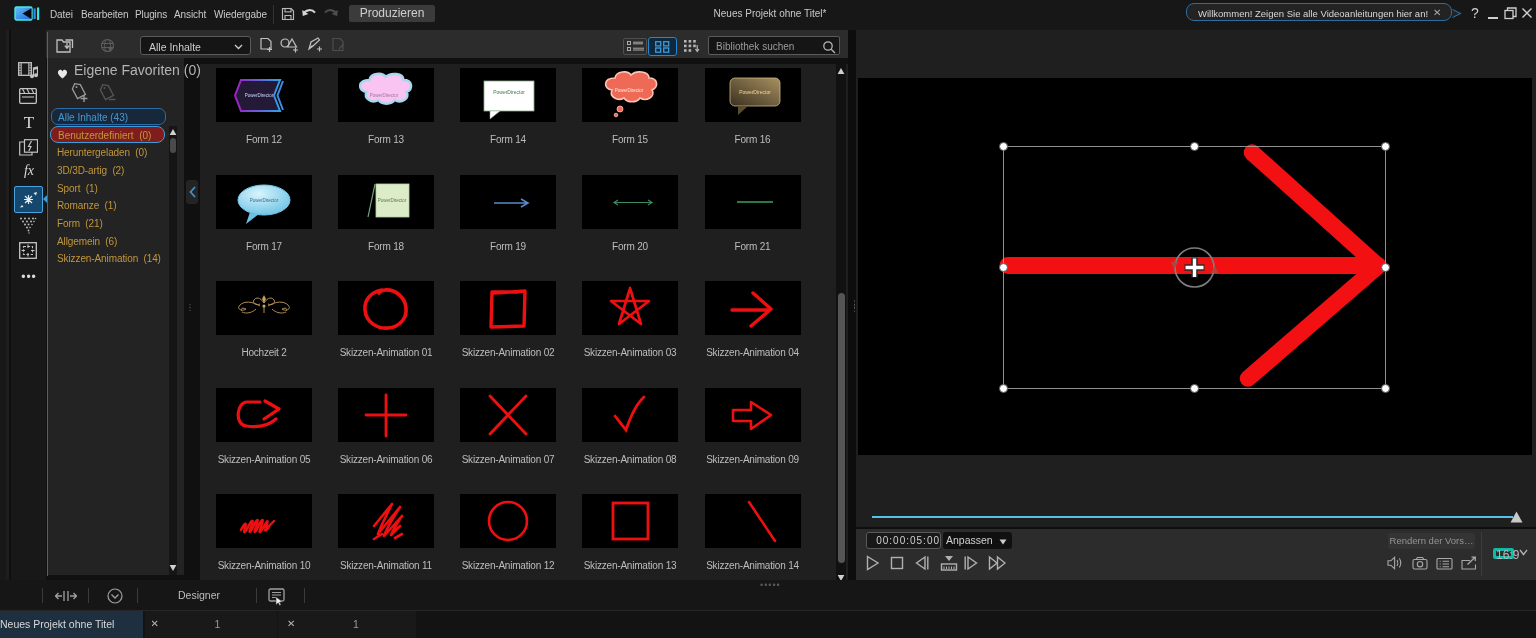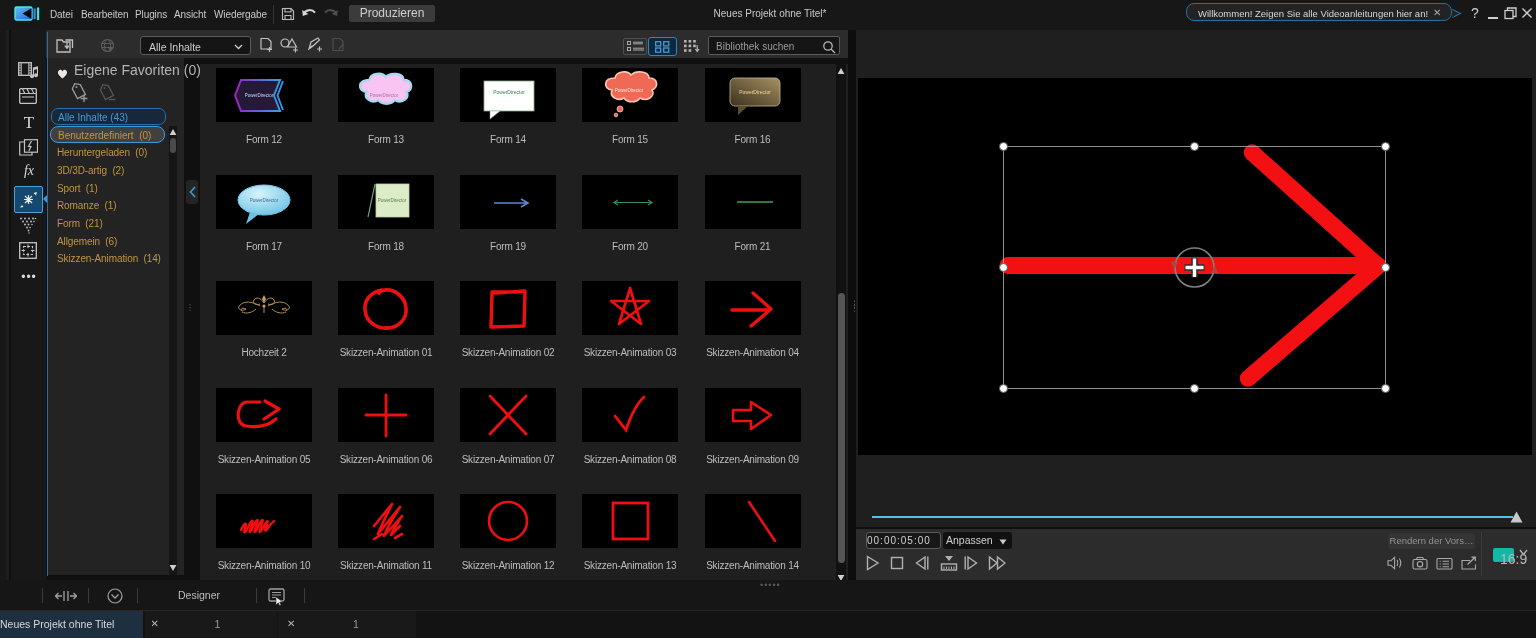--- a/index.html
+++ b/index.html
@@ -261,21 +261,21 @@
     <svg class="abs" style="left:48px;top:25px" width="22" height="19" viewBox="0 0 22 19">
       <g transform="rotate(-28 10 9)">
         <path d="M6 4.5 L10.5 1 L15 4.5 V15.5 H6 Z" fill="none" stroke="#565656" stroke-width="1.3"></path>
         <circle cx="10.5" cy="4.8" r="1" fill="#565656"></circle>
       </g>
       <path d="M13 16.5 H19.5" stroke="#565656" stroke-width="1.4"></path>
     </svg>
     <div class="abs" style="left:3px;top:50px;width:115px;height:17px;background:#17283a;border:1.2px solid #2b6da8;border-radius:7px">
       <span class="abs" style="left:6px;top:3px;font-size:10px;color:#4a97d0;white-space:nowrap">Alle Inhalte (43)</span>
     </div>
-    <div class="abs" style="left:2px;top:68px;width:115px;height:17px;background:#404040;border:1.2px solid #3e9bd8;border-radius:8px">
+    <div class="abs" style="left:2px;top:68px;width:115px;height:17px;background:#7f1d1d;border:1.2px solid #3e9bd8;border-radius:8px">
       <span class="abs" style="left:7px;top:3px;font-size:10px;color:#c2963a;white-space:nowrap">Benutzerdefiniert&nbsp; (0)</span>
     </div>
     <span class="cat" style="top:89px">Heruntergeladen&nbsp; (0)</span>
     <span class="cat" style="top:106.5px">3D/3D-artig&nbsp; (2)</span>
     <span class="cat" style="top:124.5px">Sport&nbsp; (1)</span>
     <span class="cat" style="top:142px">Romanze&nbsp; (1)</span>
     <span class="cat" style="top:159.5px">Form&nbsp; (21)</span>
     <span class="cat" style="top:177.5px">Allgemein&nbsp; (6)</span>
     <span class="cat" style="top:195px">Skizzen-Animation&nbsp; (14)</span>
 
@@ -483,21 +483,21 @@
       </svg>
     </div>
 
     <div class="abs" style="left:16px;top:485.5px;width:641px;height:2.4px;background:#55c1e6"></div>
     <svg class="abs" style="left:654px;top:481px" width="13" height="12" viewBox="0 0 13 12">
         <path d="M6.5 0.5 L12.5 11.5 H0.5 Z" fill="#c9c9c9"></path>
       </svg>
     <div class="abs" style="left:0;top:496.5px;width:680px;height:2px;background:#0e0e0e"></div>
     <div class="abs" style="left:0;top:498.5px;width:680px;height:51.5px;background:#2c2c2d"></div>
 
-    <div class="abs" style="left:10px;top:502px;width:75px;height:17px;background:#181818;border:1px solid #5a5a5a;border-radius:3px;color:#d0d0d0;text-align:left;line-height:16px;letter-spacing:1px;font-size:10px">00:00:05:00</div>
+    <div class="abs" style="left:10px;top:502px;width:75px;height:17px;background:#181818;border:1px solid #5a5a5a;border-radius:3px;color:#d0d0d0;text-align:right;line-height:16px;letter-spacing:1px;font-size:10px">00:00:05:00</div>
     <div class="abs" style="left:87px;top:502px;width:69px;height:17px;background:#101010;border-radius:3px;color:#d0d0d0;font-size:10.5px;line-height:16px">
       <span style="margin-left:3px">Anpassen</span>
       <svg class="abs" style="left:56px;top:6.5px" width="8" height="6" viewBox="0 0 8 6">
           <path d="M0.5 0.5 L7.5 0.5 L4 5.5 Z" fill="#ccc"></path>
         </svg>
     </div>
 
     <svg class="abs" style="left:10px;top:525px" width="140" height="16" viewBox="0 0 140 16">
       <g stroke="#b0b0b0" stroke-width="1.4" fill="none">
         <path d="M1.5 1.5 L12 8 L1.5 14.5 Z"></path>
@@ -520,21 +520,21 @@
         <rect x="26" y="3.5" width="14" height="9.5" rx="1.5"></rect>
         <circle cx="33" cy="8.2" r="2.7"></circle>
         <path d="M29 3.5 L30.5 1.5 H35.5 L37 3.5"></path>
         <rect x="50" y="2.5" width="15" height="10.5" rx="1"></rect>
         <path d="M55.5 5.2 H62 M55.5 8 H62 M55.5 10.8 H62 M52.7 5.2 H53.7 M52.7 8 H53.7 M52.7 10.8 H53.7"></path>
         <path d="M83 4.5 H75 V13 H88.5 V8.5"></path>
         <path d="M80.5 8.5 L88 1.2 M84.5 1.2 H88.3 V5" stroke-width="1.3"></path>
       </g>
     </svg>
     <div class="abs" style="left:625px;top:502px;width:1px;height:44px;background:#3c3c3c"></div>
-    <div class="abs" style="left:637px;top:518px;width:21px;height:11px;border:7px solid #14b8a6;border-radius:2px;color:#b8b8b8;font-size:14px;text-align:center;line-height:9px">16:9</div>
+    <div class="abs" style="left:637px;top:518px;width:21px;height:11px;border:3px solid #14b8a6;border-radius:2px;color:#b8b8b8;font-size:12px;text-align:center;line-height:9px">16:9</div>
     <svg class="abs" style="left:663px;top:519px" width="9" height="7" viewBox="0 0 9 7">
         <path d="M1 1 L4.5 5.5 L8 1" fill="none" stroke="#b0b0b0" stroke-width="1.4"></path>
       </svg>
   </div>
   <div id="bottombar">
     <div class="abs" style="left:42px;top:8px;width:1px;height:15px;background:#3a3a3a"></div>
     <svg class="abs" style="left:55px;top:10px" width="22" height="12" viewBox="0 0 22 12">
       <g stroke="#a0a0a0" stroke-width="1.3" fill="none">
         <path d="M9 1 V11 M13 1 V11"></path>
         <path d="M0.5 6 H7 M3.5 3 L0.5 6 L3.5 9"></path>

